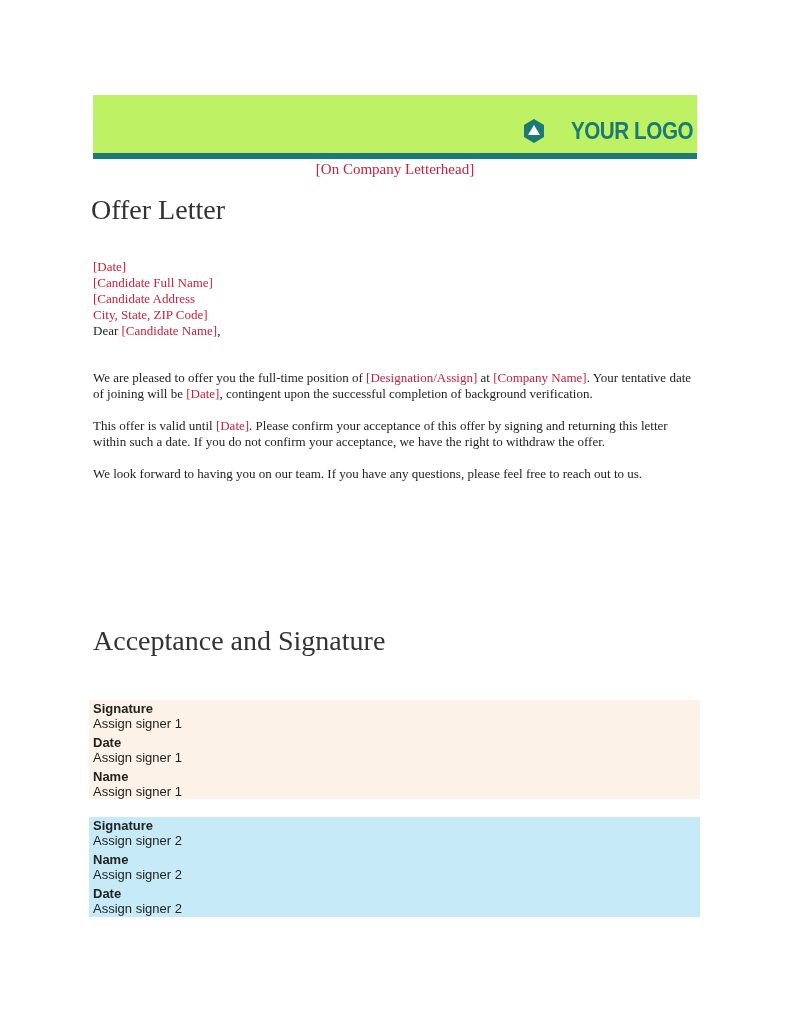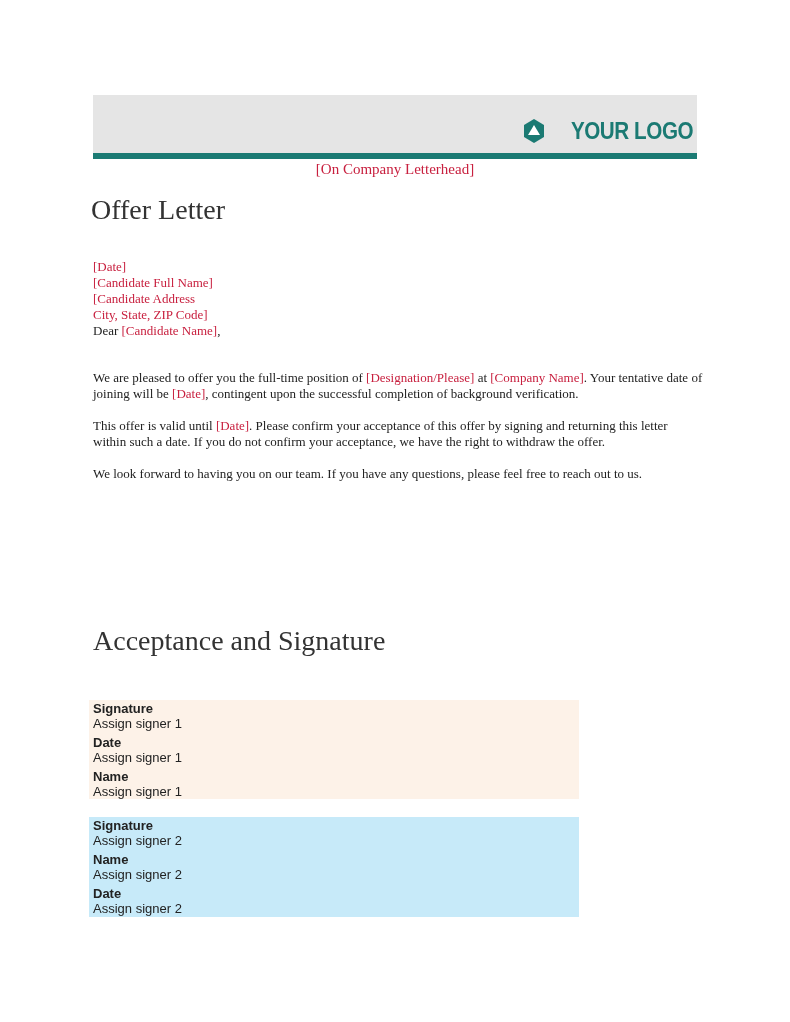--- a/index.html
+++ b/index.html
@@ -1,21 +1,21 @@
 <!DOCTYPE html>
 <html><head>
   <meta charset="utf-8">
   <style>
     * { box-sizing: border-box; margin: 0; padding: 0; }
     html, body { width: 790px; height: 1022px; background: #ffffff; overflow: hidden; }
     body { position: relative; font-family: "DejaVu Serif", serif; color: #222; }
 
     .header-band {
       position: absolute; left: 93px; top: 95px; width: 604px; height: 58px;
-      background: #e5e5e5;
+      background: #bef264;
     }
     .logo {
       position: absolute; right: 4px; top: 22px; height: 28px;
       display: flex; align-items: center; gap: 6px;
     }
     .logo svg { width: 22px; height: 24px; display: block; }
     .logo-text {
       font-family: "Liberation Sans", sans-serif; font-weight: bold;
       font-size: 24px; letter-spacing: -0.5px; color: #1b7a73;
       transform: scaleX(0.86); transform-origin: right center;
@@ -49,21 +49,21 @@
     }
     .body-text p { margin-bottom: 16px; }
 
     .section-title {
       position: absolute; left: 93px; top: 624px;
       font-family: "Liberation Serif", serif; font-size: 28px; color: #333;
       font-weight: normal; line-height: 34px;
     }
 
     .sig-block {
-      position: absolute; left: 89px; width: 490px; padding: 0 4px;
+      position: absolute; left: 89px; width: 611px; padding: 0 4px;
       font-family: "Liberation Sans", sans-serif; font-size: 13px; color: #222;
     }
     .sig-block.s1 { top: 700px; height: 99px; background: #fdf2e8; }
     .sig-block.s2 { top: 817px; height: 100px; background: #c7eaf9; }
     .sig-label { font-weight: bold; line-height: 15px; padding-top: 1px; }
     .sig-value { line-height: 16px; padding-bottom: 2px; }
   </style>
 </head>
 <body>
 
@@ -83,21 +83,21 @@
 
 <div class="address-block">
   <div class="ph">[Date]</div>
   <div class="ph">[Candidate Full Name]</div>
   <div class="ph">[Candidate Address</div>
   <div class="ph">City, State, ZIP Code]</div>
   <div><span>Dear </span><span class="ph">[Candidate Name]</span><span>,</span></div>
 </div>
 
 <div class="body-text">
-  <p><span>We are pleased to offer you the full-time position of </span><span class="ph">[Designation/Please]</span><span> at </span><span class="ph">[Company Name]</span><span>. Your tentative date of joining will be </span><span class="ph">[Date]</span><span>, contingent upon the successful completion of background verification.</span></p>
+  <p><span>We are pleased to offer you the full-time position of </span><span class="ph">[Designation/Assign]</span><span> at </span><span class="ph">[Company Name]</span><span>. Your tentative date of joining will be </span><span class="ph">[Date]</span><span>, contingent upon the successful completion of background verification.</span></p>
   <p><span>This offer is valid until </span><span class="ph">[Date]</span><span>. Please confirm your acceptance of this offer by signing and returning this letter within such a date. If you do not confirm your acceptance, we have the right to withdraw the offer.</span></p>
   <p>We look forward to having you on our team. If you have any questions, please feel free to reach out to us.</p>
 </div>
 
 <h2 class="section-title">Acceptance and Signature</h2>
 
 <div class="sig-block s1">
   <div class="sig-label">Signature</div>
   <div class="sig-value">Assign signer 1</div>
   <div class="sig-label">Date</div>

